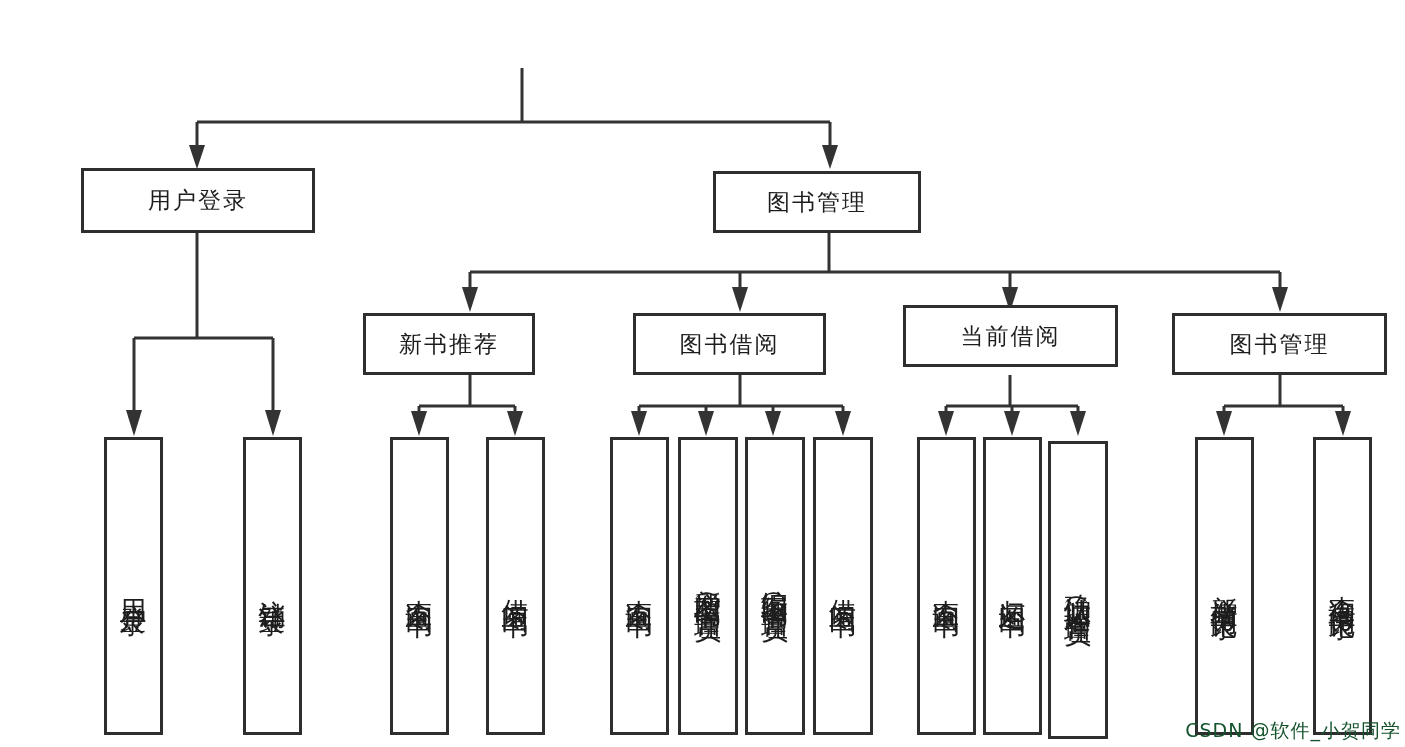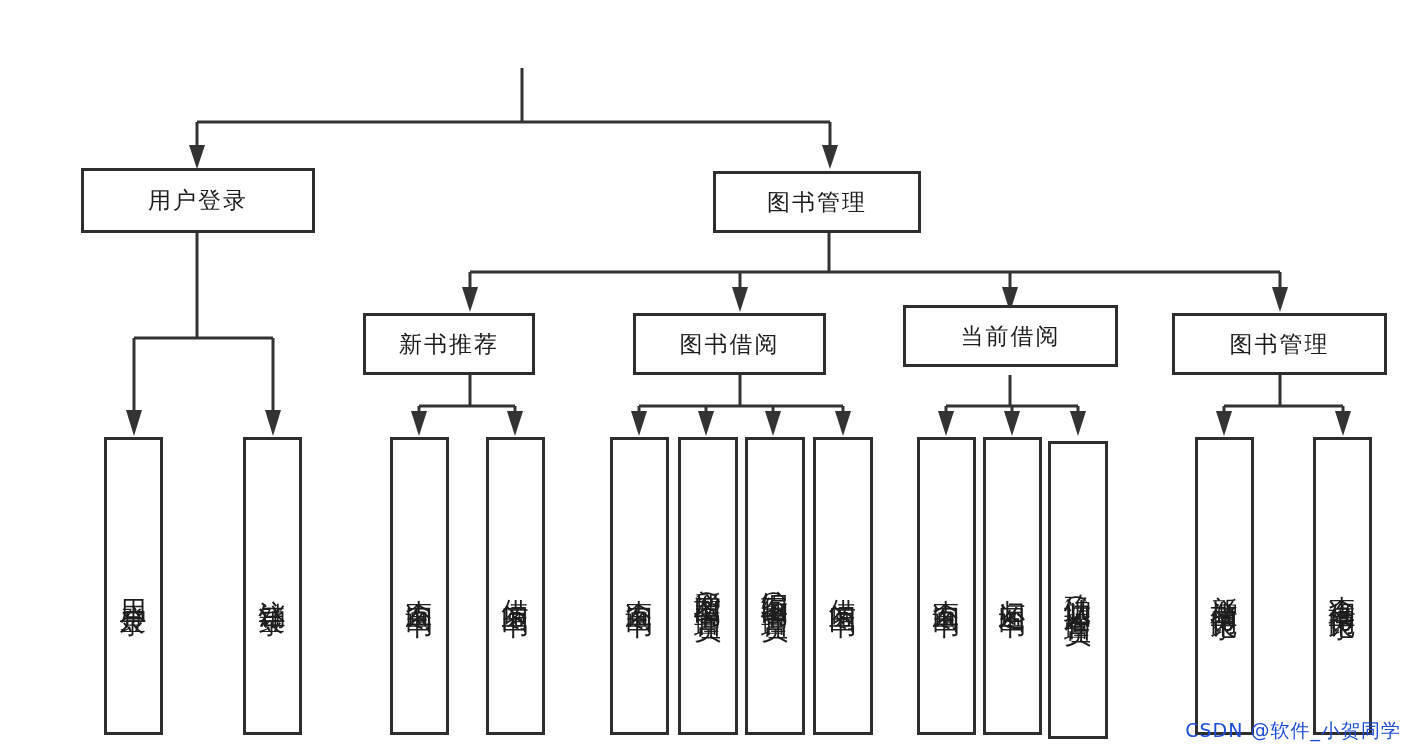--- a/index.html
+++ b/index.html
@@ -53,21 +53,21 @@
     font-size: 27px;
     letter-spacing: 4px;
     color: #1d1d1d;
     line-height: 1;
   }
   .watermark {
     position: absolute;
     right: 4px;
     bottom: 3px;
     font-size: 19px;
-    color: #1d4ed8;
+    color: #14532d;
     letter-spacing: 1px;
     z-index: 2;
     white-space: nowrap;
     text-align: center;
   }
 </style>
 </head>
 <body>
 
 <div class="canvas">

